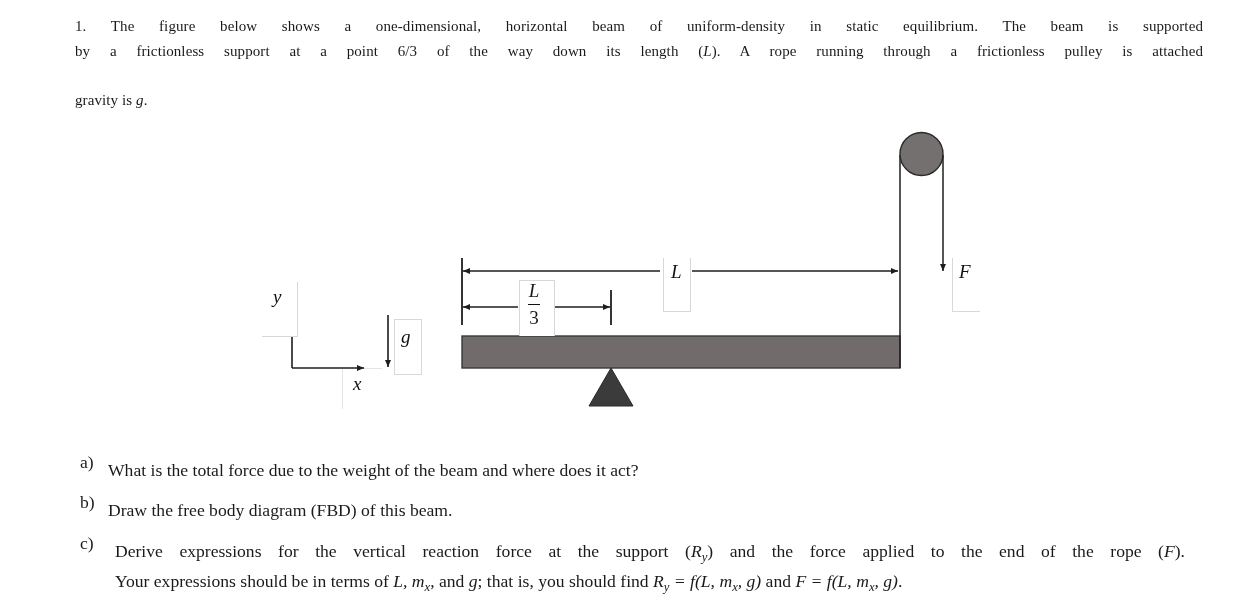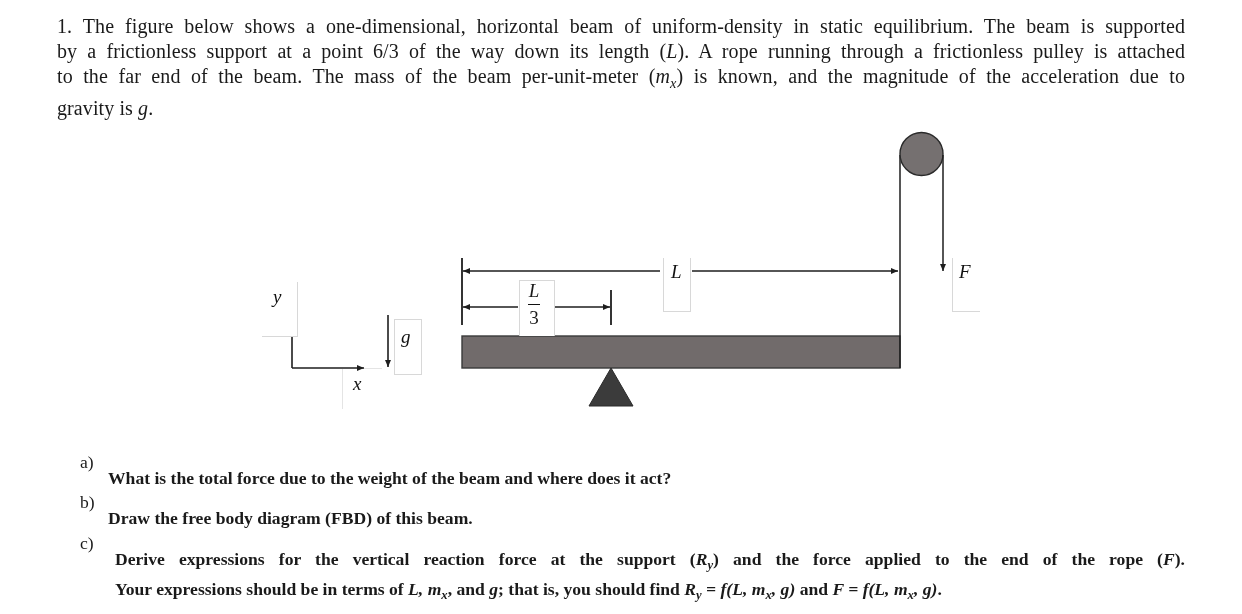--- a/index.html
+++ b/index.html
@@ -10,37 +10,38 @@
     body {
       width: 1242px;
       height: 614px;
       position: relative;
       overflow: hidden;
       font-family: "DejaVu Serif", "Liberation Serif", serif;
       color: #1a1a1a;
     }
     .problem-intro {
       position: absolute;
-      left: 57px;
+      left: 75px;
       top: 14px;
       width: 1128px;
-      font-size: 20px;
+      font-size: 15px;
       line-height: 25px;
       text-align: justify;
       font-family: "Liberation Serif", "DejaVu Serif", serif;
       letter-spacing: 0.1px;
     }
     .problem-intro .line {
       display: block;
       text-align: justify;
       text-align-last: justify;
       white-space: nowrap;
     }
     .problem-intro .line.last {
       text-align-last: left;
+      margin-top: 24px;
     }
     .math {
       font-style: italic;
       font-family: "Liberation Serif", "DejaVu Serif", serif;
     }
     .sub {
       font-size: 0.72em;
       vertical-align: -0.35em;
       font-style: italic;
     }
@@ -104,40 +105,38 @@
     }
     .q-marker {
       position: absolute;
       left: 0;
       top: 0;
     }
     .q-text {
       position: absolute;
       left: 28px;
       right: 0;
-      top: 16px;
-      font-weight: bold;
+      top: 8px;
     }
     .q-text .line {
       display: block;
       white-space: nowrap;
       margin-left: 7px;
     }
     .q-text .line.justify {
       text-align: justify;
       text-align-last: justify;
     }
   </style>
 </head>
 <body>
 
 <div class="problem-intro">
   <span class="line">1. The figure below shows a one-dimensional, horizontal beam of uniform-density in static equilibrium. The beam is supported</span>
   <span class="line"><span>by a frictionless support at a point 6/3 of the way down its length (</span><span class="math">L</span><span>). A rope running through a frictionless pulley is attached</span></span>
-  <span class="line"><span>to the far end of the beam. The mass of the beam per-unit-meter (</span><span class="math">m</span><span class="sub">x</span><span>) is known, and the magnitude of the acceleration due to</span></span>
   <span class="line last"><span>gravity is </span><span class="math">g</span><span>.</span></span>
 </div>
 
 <div class="diagram">
   <svg width="1242" height="614" viewBox="0 0 1242 614" xmlns="http://www.w3.org/2000/svg">
     <defs>
       <marker id="arrowhead" markerWidth="8" markerHeight="8" refX="7" refY="4" orient="auto" markerUnits="userSpaceOnUse">
         <path d="M0,1 L7,4 L0,7 Z" fill="#1e1e1e"></path>
       </marker>
       <marker id="arrowstart" markerWidth="8" markerHeight="8" refX="1" refY="4" orient="auto" markerUnits="userSpaceOnUse">

